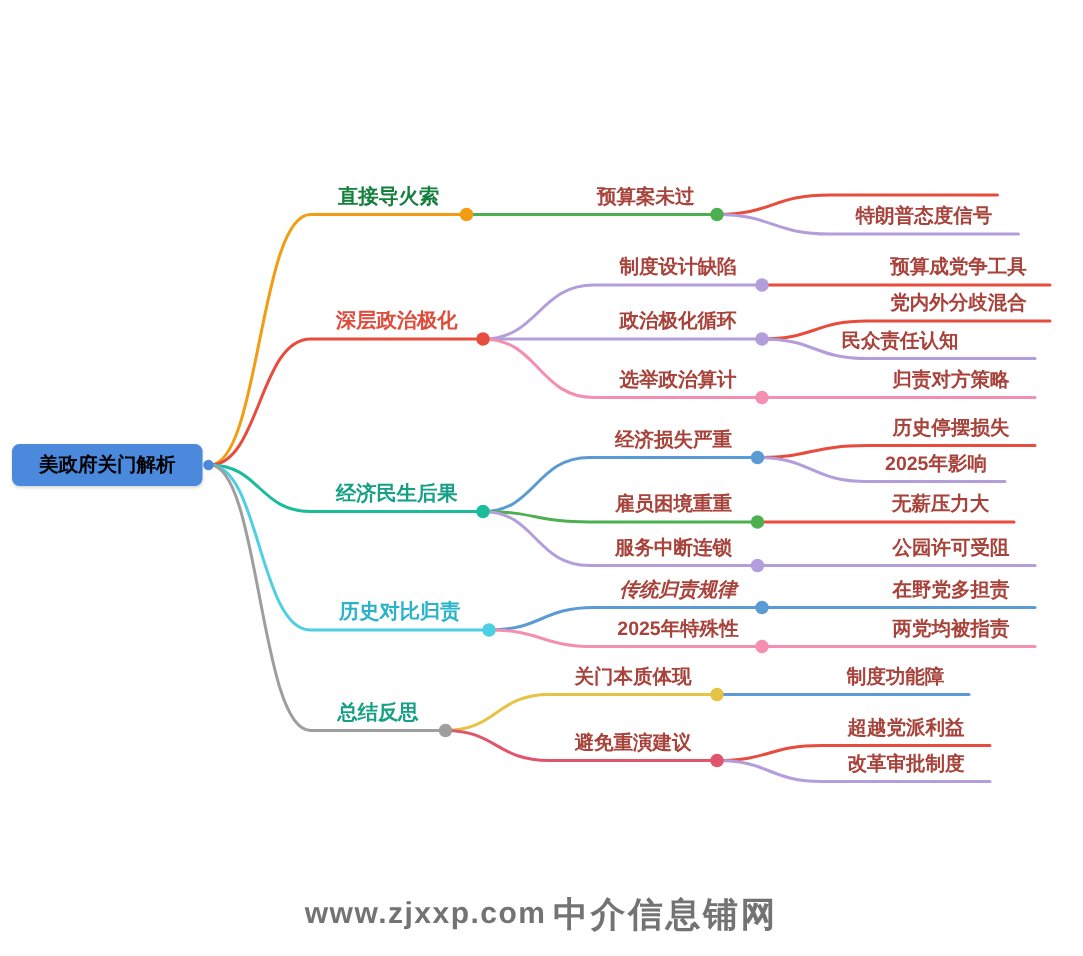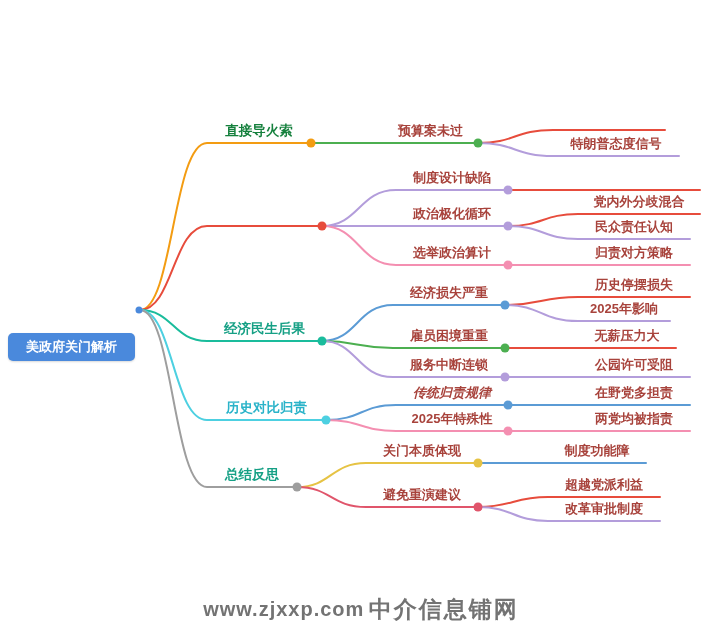--- a/index.html
+++ b/index.html
@@ -7,22 +7,22 @@
          font-family:"Liberation Sans","DejaVu Sans",sans-serif;}
   .stage svg{position:absolute;left:0;top:0;}
   .lbl{position:absolute;height:18px;line-height:18px;font-size:13px;font-weight:600;
        color:#a8433c;text-align:center;white-space:nowrap;}
   .l1{font-size:13.5px;font-weight:700;}
   .t-orange{color:#15803d}
   .t-red{color:#e04b3a}
   .t-teal{color:#16a085}
   .t-cyan{color:#2ab3c9}
   .root-node{position:absolute;left:8px;top:296px;width:127px;height:28px;background:#4a89dc;
-             border-radius:5px;color:#ffffff;font-size:13px;font-weight:700;text-align:center;
-             line-height:28px;box-shadow:0 1px 2px rgba(0,0,0,.15);margin-top:37px;}
+             border-radius:5px;color:#000000;font-size:13px;font-weight:700;text-align:center;
+             line-height:28px;box-shadow:0 1px 2px rgba(0,0,0,.15);}
   .watermark{position:absolute;left:0;top:594px;width:100%;text-align:center;color:#737373;}
   .wm-url{font-size:20px;font-weight:600;letter-spacing:1px;vertical-align:middle;}
   .wm-site{font-size:23px;font-weight:800;letter-spacing:2px;vertical-align:middle;}
 </style>
 </head>
 <body>
 
 <div class="stage">
 
   <svg width="722" height="637" viewBox="0 0 722 637">
@@ -78,39 +78,41 @@
     <circle cx="505" cy="377" r="4.5" fill="#b39ddb"></circle>
     <circle cx="508" cy="405" r="4.5" fill="#5b9bd5"></circle>
     <circle cx="508" cy="431" r="4.5" fill="#f48fb1"></circle>
     <circle cx="478" cy="463" r="4.5" fill="#e6c344"></circle>
     <circle cx="478" cy="507" r="4.5" fill="#e0556b"></circle>
   </svg>
 
   <div class="root-node">美政府关门解析</div>
 
   <div class="lbl l1 t-orange" style="left:207px;top:122px;width:104px;">直接导火索</div>
+  <div class="lbl l1 t-red" style="left:207px;top:205px;width:115px;">深层政治极化</div>
   <div class="lbl l1 t-teal" style="left:207px;top:320px;width:115px;">经济民生后果</div>
   <div class="lbl l1 t-cyan" style="left:207px;top:399px;width:119px;">历史对比归责</div>
   <div class="lbl l1 t-teal" style="left:207px;top:466px;width:90px;">总结反思</div>
 
   <div class="lbl" style="left:383px;top:122px;width:95px;">预算案未过</div>
   <div class="lbl" style="left:396px;top:169px;width:112px;">制度设计缺陷</div>
   <div class="lbl" style="left:396px;top:244px;width:112px;">选举政治算计</div>
   <div class="lbl" style="left:396px;top:205px;width:112px;">政治极化循环</div>
   <div class="lbl" style="left:393px;top:284px;width:112px;">经济损失严重</div>
   <div class="lbl" style="left:393px;top:327px;width:112px;">雇员困境重重</div>
   <div class="lbl" style="left:393px;top:356px;width:112px;">服务中断连锁</div>
   <div class="lbl" style="left:396px;top:384px;width:112px;font-style:italic;">传统归责规律</div>
   <div class="lbl" style="left:396px;top:410px;width:112px;">2025年特殊性</div>
   <div class="lbl" style="left:366px;top:442px;width:112px;">关门本质体现</div>
   <div class="lbl" style="left:366px;top:486px;width:112px;font-family:Liberation Serif, serif;">避免重演建议</div>
 
   <div class="lbl" style="left:553px;top:135px;width:126px;">特朗普态度信号</div>
+  <div class="lbl" style="left:578px;top:169px;width:122px;">预算成党争工具</div>
   <div class="lbl" style="left:578px;top:193px;width:122px;">党内外分歧混合</div>
-  <div class="lbl" style="left:578px;top:218px;width:112px;">民众责任认知</div>
+  <div class="lbl" style="left:544px;top:218px;width:112px;">民众责任认知</div>
   <div class="lbl" style="left:578px;top:244px;width:112px;">归责对方策略</div>
   <div class="lbl" style="left:578px;top:276px;width:112px;">历史停摆损失</div>
   <div class="lbl" style="left:578px;top:300px;width:92px;">2025年影响</div>
   <div class="lbl" style="left:578px;top:327px;width:98px;">无薪压力大</div>
   <div class="lbl" style="left:578px;top:356px;width:112px;">公园许可受阻</div>
   <div class="lbl" style="left:578px;top:384px;width:112px;">在野党多担责</div>
   <div class="lbl" style="left:578px;top:410px;width:112px;">两党均被指责</div>
   <div class="lbl" style="left:548px;top:442px;width:98px;">制度功能障</div>
   <div class="lbl" style="left:548px;top:476px;width:112px;">超越党派利益</div>
   <div class="lbl" style="left:548px;top:500px;width:112px;">改革审批制度</div>

